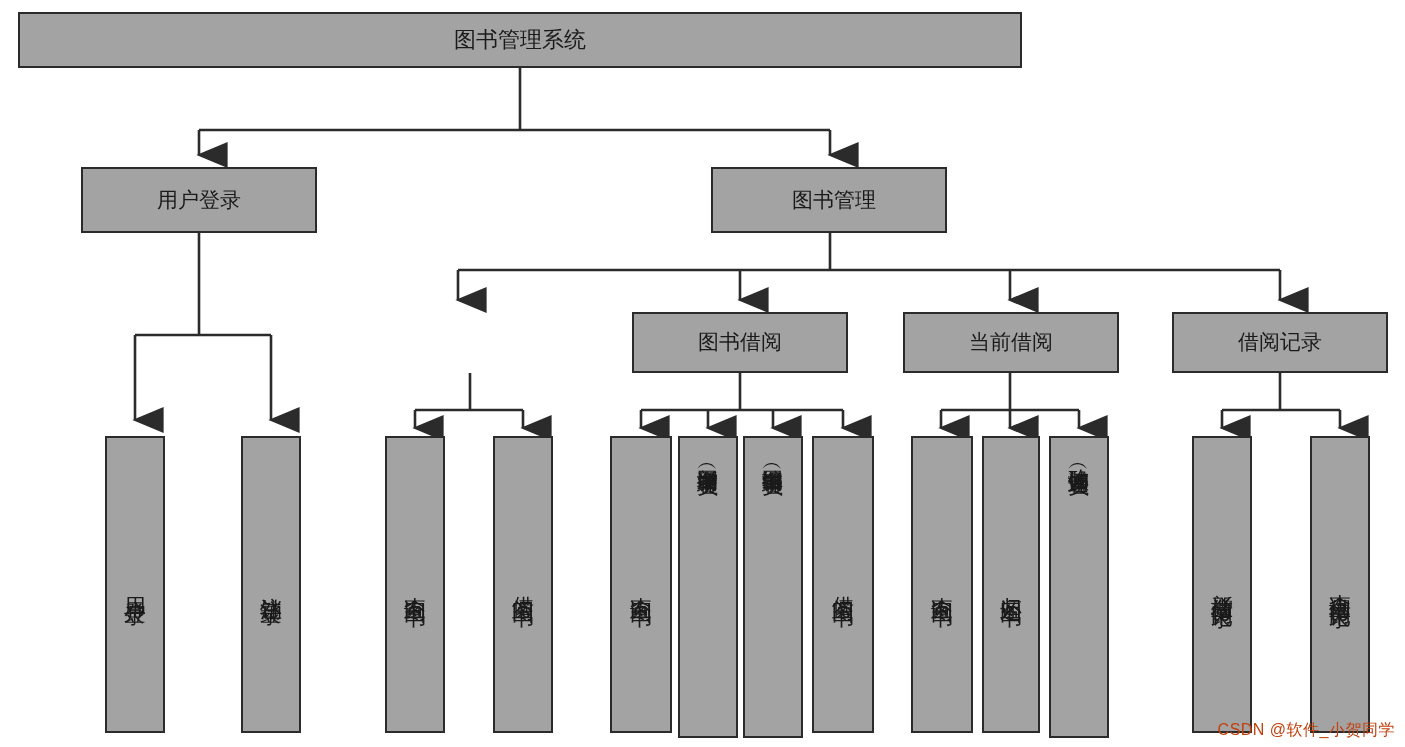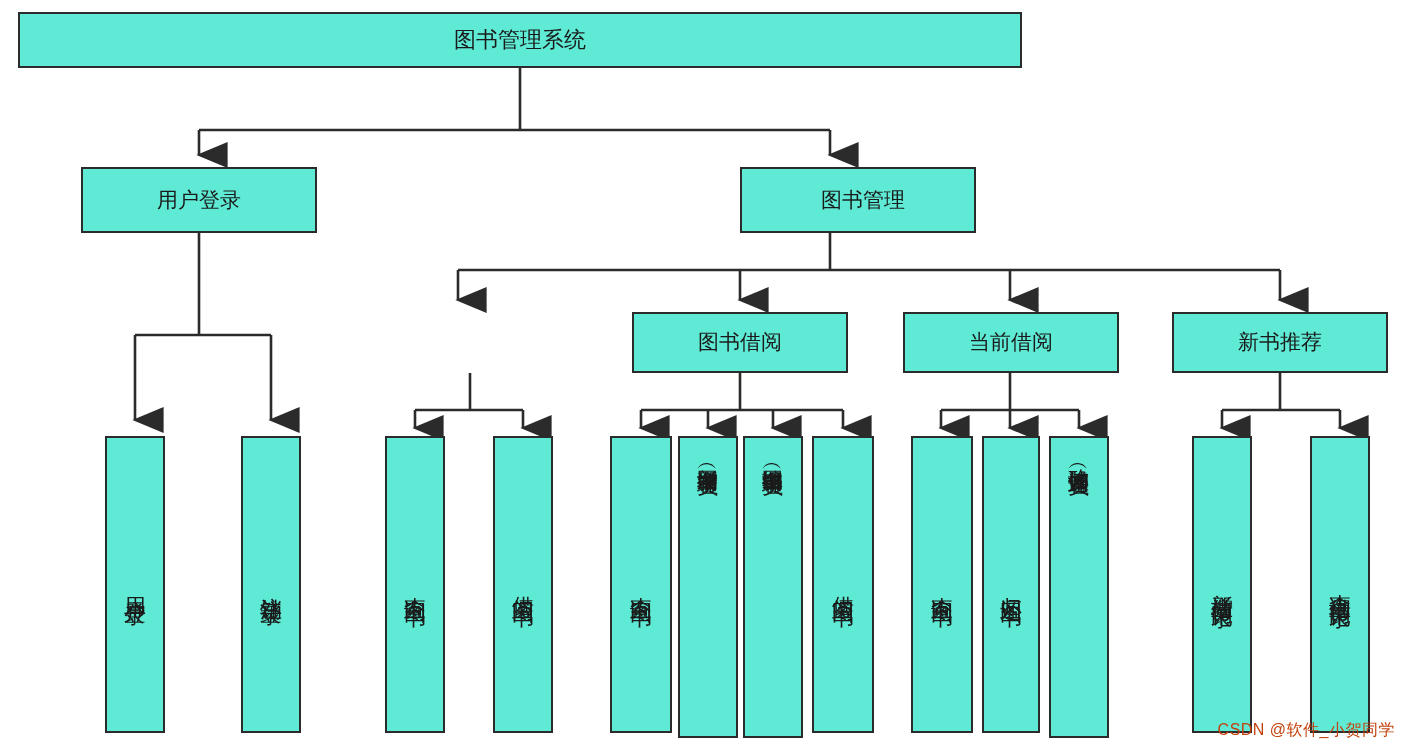--- a/index.html
+++ b/index.html
@@ -22,21 +22,21 @@
     position: absolute;
     left: 0;
     top: 0;
     width: 1405px;
     height: 747px;
   }
   .node {
     position: absolute;
     box-sizing: border-box;
     border: 2px solid #2b2b2b;
-    background: #5eead4;
+    background: #a3a3a3;
     display: flex;
     align-items: center;
     justify-content: center;
     color: #1a1a1a;
   }
   .node-label {
     text-align: center;
     line-height: 1.18;
     white-space: nowrap;
   }
@@ -133,32 +133,32 @@
     </g>
   </svg>
 
   <div class="node root horizontal" style="left:18px; top:12px; width:1004px; height:56px;">
     <span class="node-label">图书管理系统</span>
   </div>
 
   <div class="node horizontal" style="left:81px; top:167px; width:236px; height:66px;">
     <span class="node-label">用户登录</span>
   </div>
-  <div class="node horizontal" style="left:740px; top:167px; width:236px; height:66px;padding-left:10px;">
+  <div class="node horizontal" style="left:711px; top:167px; width:236px; height:66px;padding-left:10px;">
     <span class="node-label">图书管理</span>
   </div>
 
   <div class="node horizontal" style="left:903px; top:312px; width:216px; height:61px;">
     <span class="node-label">当前借阅</span>
   </div>
   <div class="node horizontal" style="left:632px; top:312px; width:216px; height:61px;">
     <span class="node-label">图书借阅</span>
   </div>
   <div class="node horizontal" style="left:1172px; top:312px; width:216px; height:61px;">
-    <span class="node-label">新书推荐</span>
+    <span class="node-label">借阅记录</span>
   </div>
 
   <div class="node vertical mid-text" style="left:105px; top:436px; width:60px; height:297px;">
     <span class="node-label">用户登录</span>
   </div>
   <div class="node vertical mid-text" style="left:241px; top:436px; width:60px; height:297px;">
     <span class="node-label">注销登录</span>
   </div>
 
   <div class="node vertical mid-text" style="left:385px; top:436px; width:60px; height:297px;">

